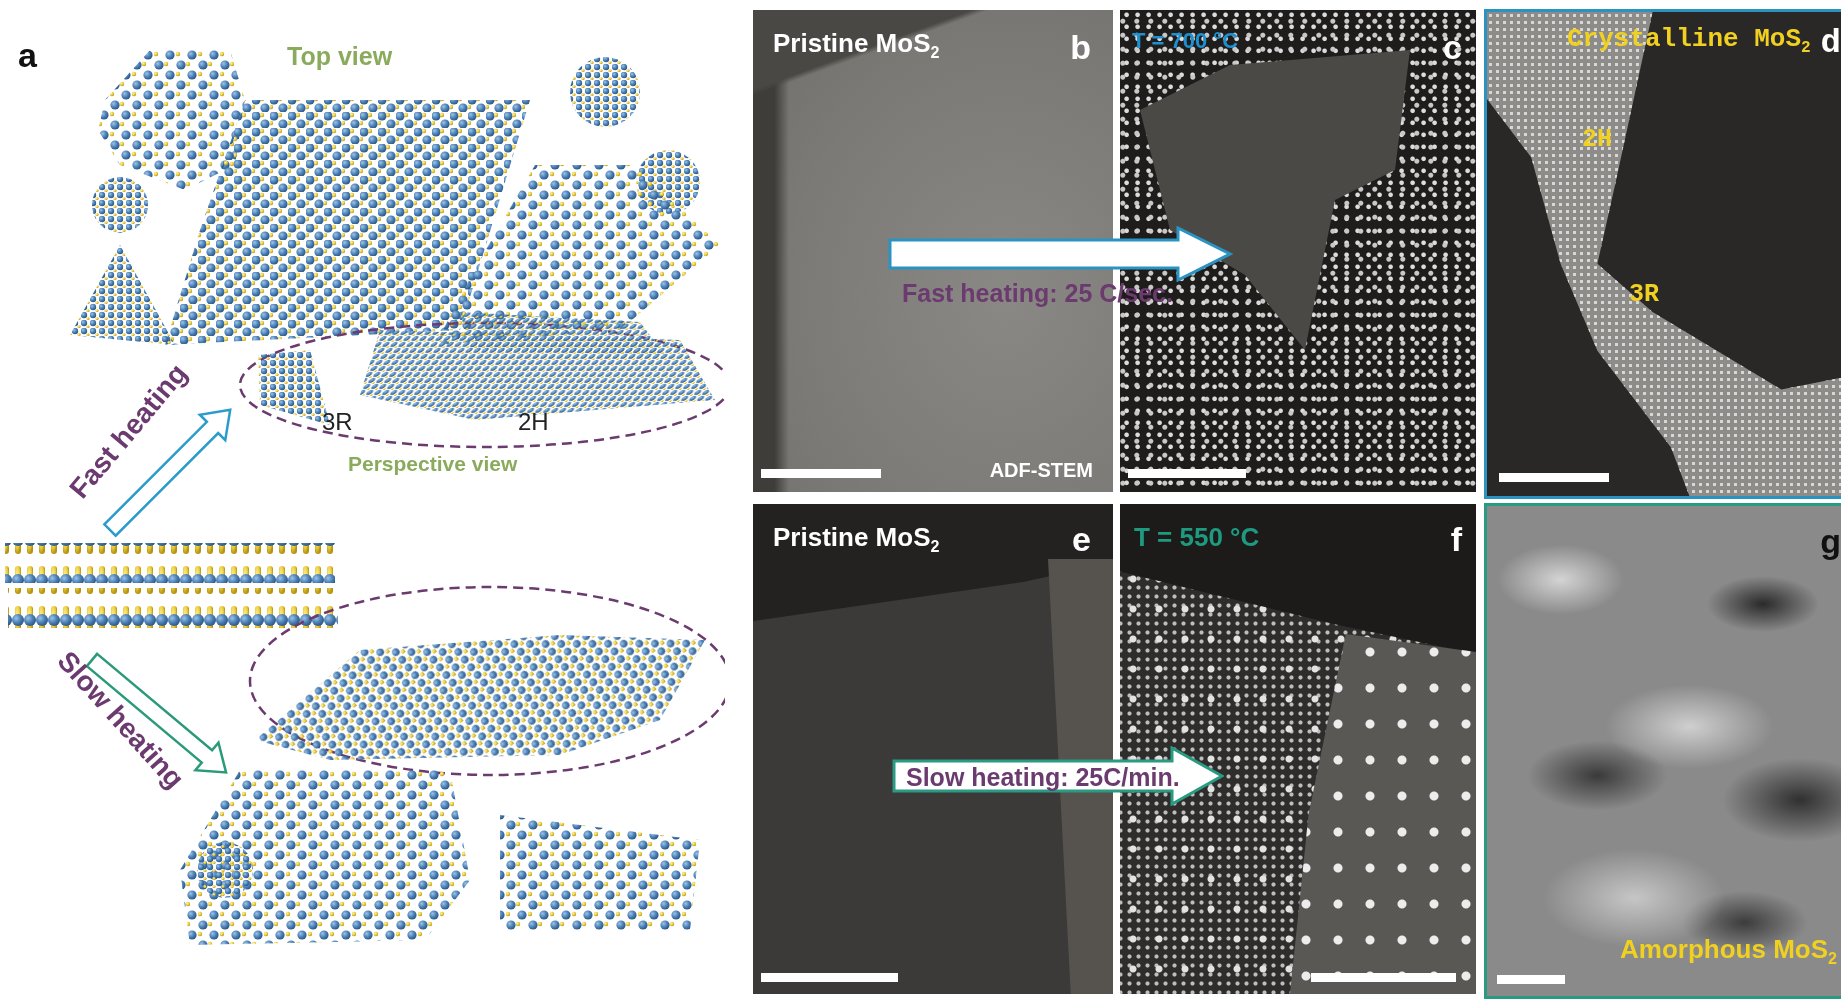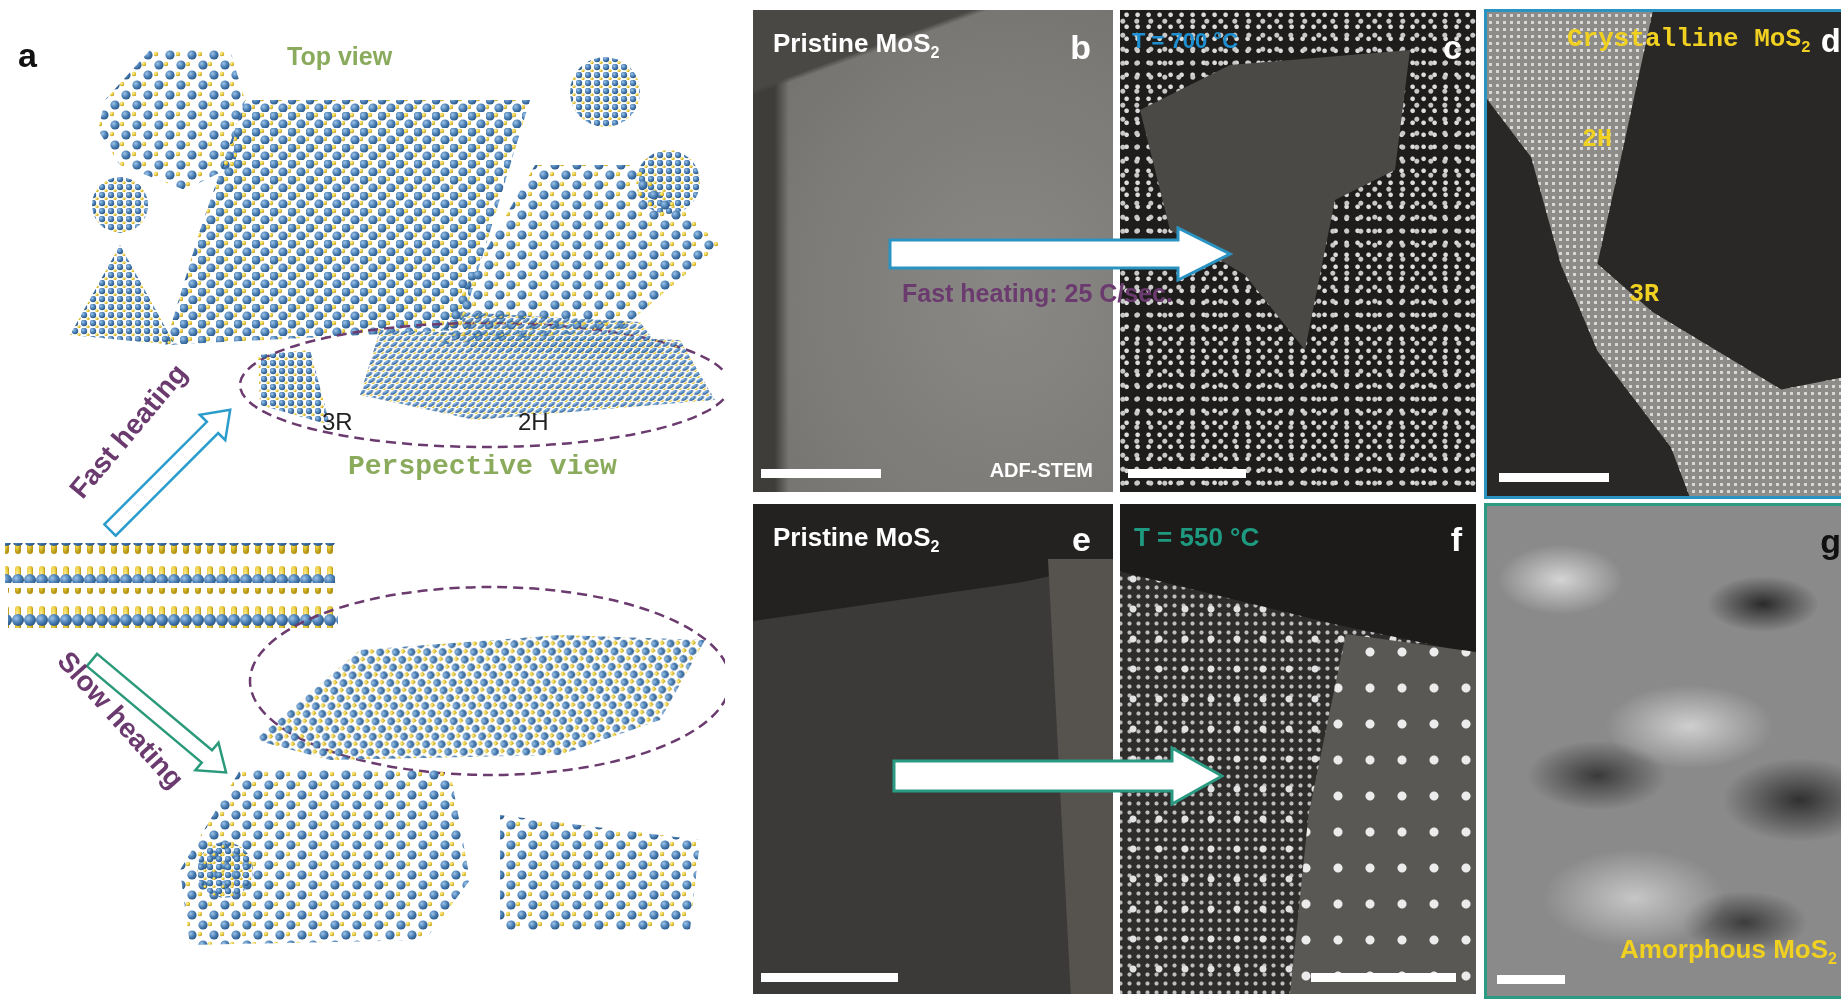--- a/index.html
+++ b/index.html
@@ -91,21 +91,21 @@
     <polygon points="255,740 360,650 560,635 705,640 660,720 560,755 330,760" fill="url(#slowP)"></polygon>
 
     <polygon points="240,770 450,770 470,880 425,940 190,945 180,870" fill="url(#hexSparse)"></polygon>
     <polygon points="500,815 700,840 690,930 500,930" fill="url(#hexSparse)"></polygon>
     <circle cx="225" cy="870" r="28" fill="url(#dense)"></circle>
   </svg>
 
   <div class="lbl" style="left:287px;top:44px;font-size:25px;color:#8aab5c;">Top view</div>
   <div class="lbl" style="left:322px;top:410px;font-size:24px;font-weight:normal;color:#222;">3R</div>
   <div class="lbl" style="left:518px;top:410px;font-size:24px;font-weight:normal;color:#222;">2H</div>
-  <div class="lbl" style="left:348px;top:453px;font-size:28px;color:#8aab5c;font-family:Liberation Mono, monospace;">Perspective view</div>
+  <div class="lbl" style="left:348px;top:453px;font-size:21px;color:#8aab5c;">Perspective view</div>
   <div class="lbl" style="left:38px;top:400px;font-size:28px;color:#6b3a6e;transform:rotate(-50deg);transform-origin:center;width:210px;">Fast heating</div>
   <div class="lbl" style="left:28px;top:720px;font-size:28px;color:#6b3a6e;transform:rotate(48deg);transform-origin:center;width:210px;">Slow heating</div>
 </div>
 
 <div class="img-panel" style="left:733px;top:10px;width:360px;height:482px;
   background:
    radial-gradient(ellipse at 70% 60%, #8a8884 0%, #7c7a76 60%, #706e6a 100%);">
   <div class="abs" style="left:0;top:0;width:360px;height:482px;
      background: linear-gradient(160deg, #4a4845 0%, #4a4845 13%, transparent 14%), linear-gradient(90deg, #3f3d3a 0%, #3f3d3a 6%, transparent 10%);"></div>
   <div class="lbl" style="left:20px;top:20px;font-size:26px;color:#fff;">
@@ -189,13 +189,14 @@
   <svg width="345" height="56" viewBox="0 0 345 56" class="abs" style="left:0;top:0;">
     <polygon points="2,14 290,14 290,2 342,28 290,54 290,42 2,42" fill="#ffffff" stroke="#2a93c2" stroke-width="3"></polygon>
   </svg>
   <div class="callout-text" style="left:14px;top:15px;margin-top:38px;">Fast heating: 25 C/sec.</div>
 </div>
 
 <div class="callout" style="left:892px;top:746px;width:332px;height:60px;">
   <svg width="332" height="60" viewBox="0 0 332 60" class="abs" style="left:0;top:0;">
     <polygon points="2,15 280,15 280,2 330,30 280,58 280,45 2,45" fill="#ffffff" stroke="#2a9a82" stroke-width="3"></polygon>
   </svg>
+  <div class="callout-text" style="left:14px;top:17px;">Slow heating: 25C/min.</div>
 </div>
 
 </body></html>

